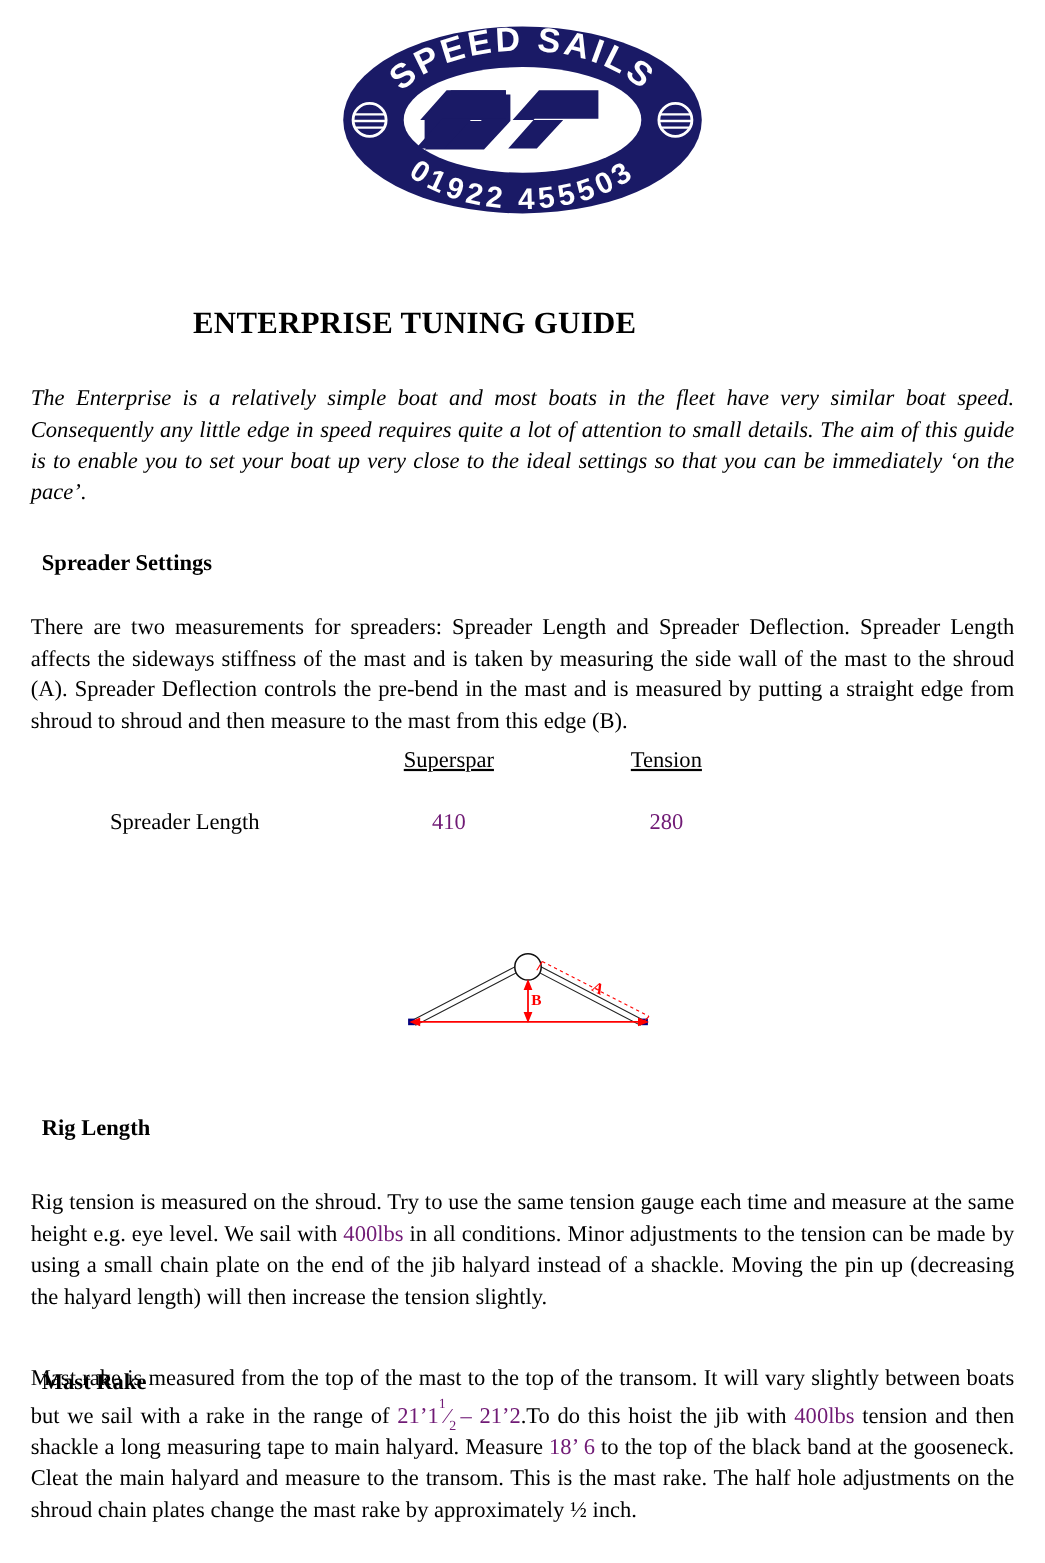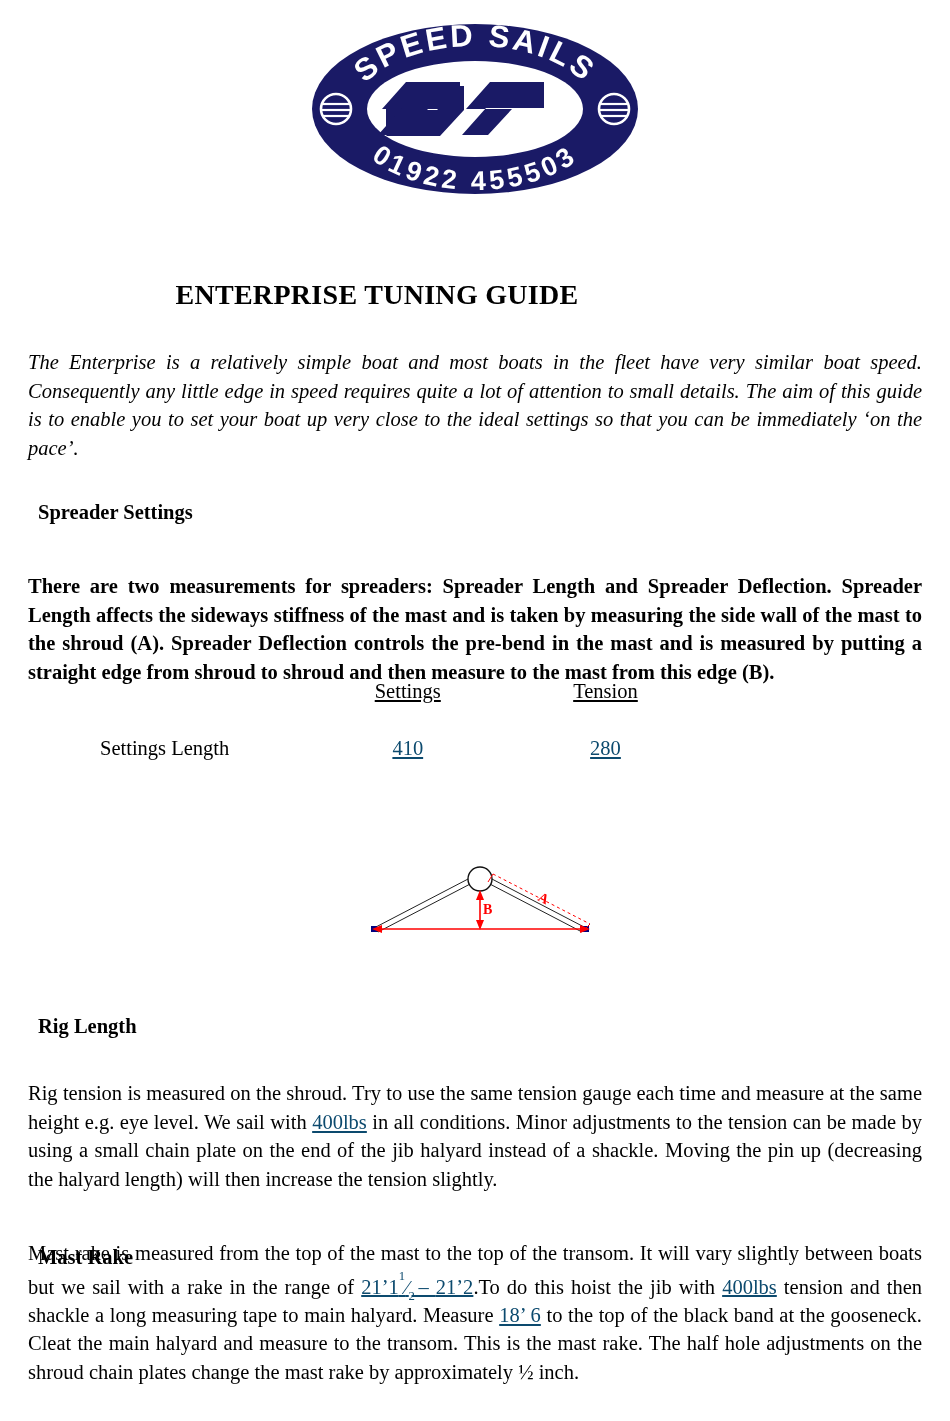--- a/index.html
+++ b/index.html
@@ -62,21 +62,21 @@
   .body-text.last-center > :last-child { }
 
   .section-head {
     position: absolute;
     left: 28px;
     font-size: 20.5px;
     font-weight: bold;
     margin-left: 10px;
   }
 
-  .red { color: #0c4a6e; text-decoration: underline; }
+  .red { color: #701a75; }
 
   .frac {
     display: inline-block;
     position: relative;
     width: 0.62em;
     height: 1em;
     vertical-align: baseline;
     font-size: 1em;
   }
   .frac sup {
@@ -88,21 +88,21 @@
   .frac .sl { font-size: 0.95em; }
   .frac sub {
     font-size: 0.62em;
     position: relative;
     bottom: -0.12em;
   }
 
   
   #intro-paragraph   { top: 348px; font-style: italic; }
   #spreader-heading  { top: 501px; }
-  #spreader-paragraph{ top: 572px; font-weight: bold; }
+  #spreader-paragraph{ top: 556px; }
 
   
   .spreader-table {
     position: absolute;
     left: 100px;
     top: 680px;
     width: 580px;
     font-size: 20.5px;
     border-collapse: collapse;
   }
@@ -194,31 +194,31 @@
 
   <div class="section-head" id="spreader-heading">Spreader Settings</div>
 
   <div class="body-text" id="spreader-paragraph">There are two measurements for spreaders: Spreader Length and Spreader Deflection. Spreader Length affects the sideways stiffness of the mast and is taken by measuring the side wall of the mast to the shroud (A). Spreader Deflection controls the pre-bend in the mast and is measured by putting a straight edge from shroud to shroud and then measure to the mast from this edge (B).</div>
 
   <table class="spreader-table">
     <thead>
       <tr>
         <th class="col-label"></th>
         <th class="col-val">
-          <span class="hdr-underline">Settings</span>
+          <span class="hdr-underline">Superspar</span>
         </th>
         <th class="col-gap"></th>
         <th class="col-val">
           <span class="hdr-underline">Tension</span>
         </th>
       </tr>
     </thead>
     <tbody>
       <tr>
-        <td class="col-label row-cell">Settings Length</td>
+        <td class="col-label row-cell">Spreader Length</td>
         <td class="col-val row-cell red">410</td>
         <td class="col-gap row-cell"></td>
         <td class="col-val row-cell red">280</td>
       </tr>
     </tbody>
   </table>
 
   <div class="diagram">
     <svg width="240" height="80" viewBox="0 0 240 80">
 

